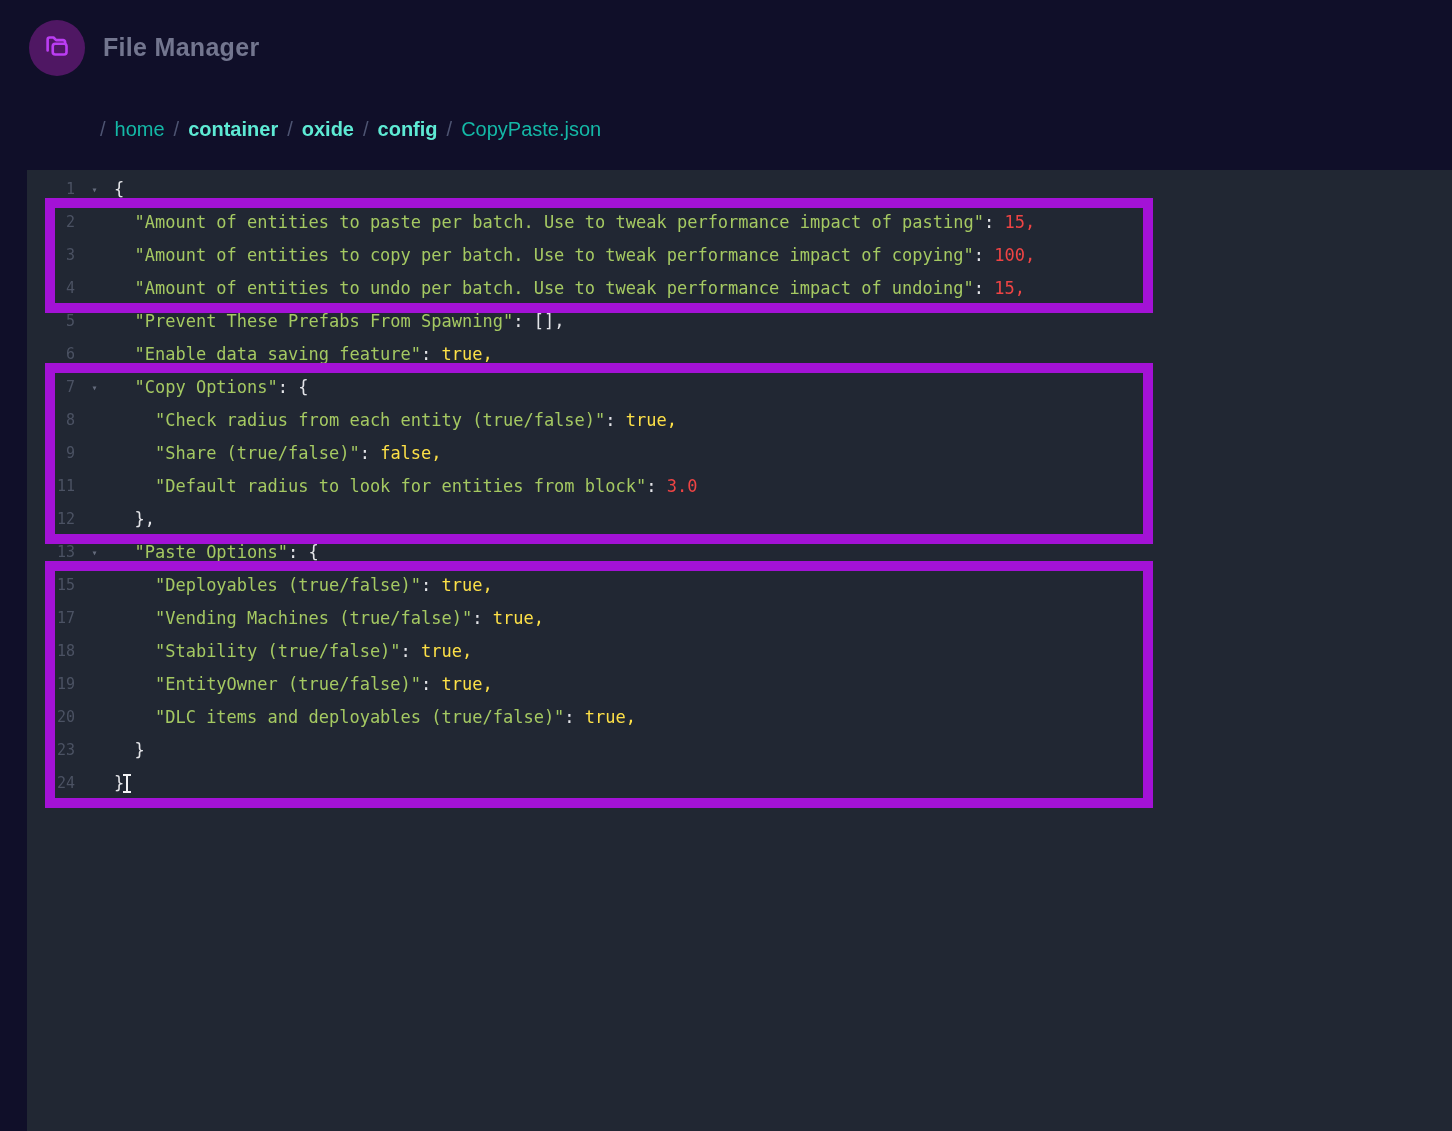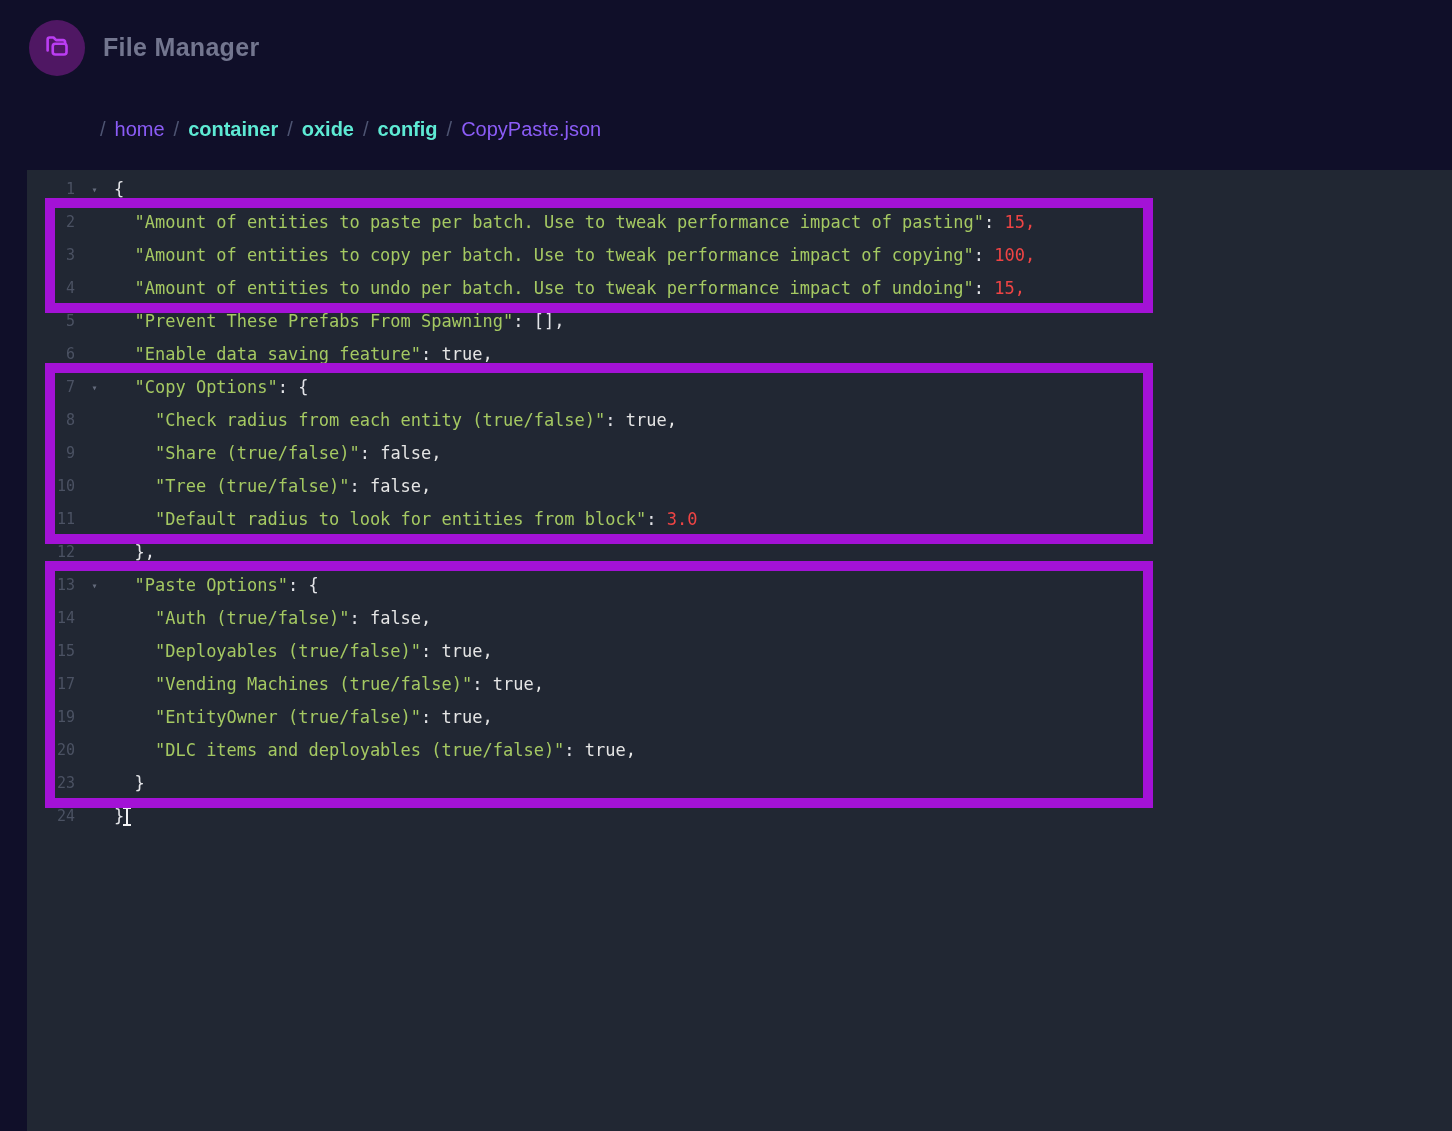--- a/index.html
+++ b/index.html
@@ -17,21 +17,21 @@
   .logo-circle svg{width:30px;height:30px;}
   .page-title{
     position:absolute;left:103px;top:33px;font-size:25px;font-weight:600;
     color:#73768f;letter-spacing:.3px;
   }
   .breadcrumb{
     position:absolute;left:100px;top:118px;display:flex;gap:9px;
     font-size:20px;align-items:center;white-space:nowrap;
   }
   .crumb-sep{color:#4e5472;}
-  .crumb{color:#8b5cf6;cursor:pointer;}
+  .crumb{color:#14b8a6;cursor:pointer;}
   .crumb.strong{color:#5eead4;font-weight:700;}
   
   .editor{
     position:absolute;left:27px;top:170px;right:0;bottom:0;
     background:#212733;
   }
   .code{
     padding-top:3px;
     font-family:"DejaVu Sans Mono","Liberation Mono",monospace;
     font-size:17px;line-height:33px;
@@ -41,21 +41,21 @@
     display:inline-block;width:48px;flex:0 0 48px;text-align:right;
     color:#4b5263;font-size:15px;user-select:none;
   }
   .fold{
     display:inline-block;width:39px;flex:0 0 39px;text-align:center;
     color:#646b7c;font-size:10px;user-select:none;cursor:pointer;
   }
   .src{white-space:pre;}
   .tok-key{color:#a5c962;}
   .tok-punct{color:#e3e4e8;}
-  .tok-bool{color:#e5e5e5;}
+  .tok-bool{color:#fde047;}
   .tok-num{color:#ef4444;}
   .caret{
     display:inline-block;width:2px;height:19px;background:#f2f2f4;
     vertical-align:-4px;margin-left:2px;position:relative;
   }
   .caret::before,.caret::after{
     content:"";position:absolute;left:-3px;width:8px;height:2px;background:#f2f2f4;
   }
   .caret::before{top:0;}
   .caret::after{bottom:0;}
@@ -133,53 +133,48 @@
         <span class="ln">8</span>
         <span class="fold"></span>
         <span class="src"><span>    </span><span class="tok-key">"Check radius from each entity (true/false)"</span><span class="tok-punct">: </span><span class="tok-bool">true,</span></span>
       </div>
       <div class="row">
         <span class="ln">9</span>
         <span class="fold"></span>
         <span class="src"><span>    </span><span class="tok-key">"Share (true/false)"</span><span class="tok-punct">: </span><span class="tok-bool">false,</span></span>
       </div>
       <div class="row">
-        <span class="ln">10</span>
-        <span class="fold"></span>
-        <span class="src"><span>    </span><span class="tok-key">"Tree (true/false)"</span><span class="tok-punct">: </span><span class="tok-bool">false,</span></span>
-      </div>
-      <div class="row">
         <span class="ln">11</span>
         <span class="fold"></span>
         <span class="src"><span>    </span><span class="tok-key">"Default radius to look for entities from block"</span><span class="tok-punct">: </span><span class="tok-num">3.0</span></span>
       </div>
       <div class="row">
         <span class="ln">12</span>
         <span class="fold"></span>
         <span class="src"><span>  </span><span class="tok-punct">},</span></span>
       </div>
       <div class="row">
         <span class="ln">13</span>
         <span class="fold">▾</span>
         <span class="src"><span>  </span><span class="tok-key">"Paste Options"</span><span class="tok-punct">: {</span></span>
       </div>
       <div class="row">
-        <span class="ln">14</span>
-        <span class="fold"></span>
-        <span class="src"><span>    </span><span class="tok-key">"Auth (true/false)"</span><span class="tok-punct">: </span><span class="tok-bool">false,</span></span>
-      </div>
-      <div class="row">
         <span class="ln">15</span>
         <span class="fold"></span>
         <span class="src"><span>    </span><span class="tok-key">"Deployables (true/false)"</span><span class="tok-punct">: </span><span class="tok-bool">true,</span></span>
       </div>
       <div class="row">
         <span class="ln">17</span>
         <span class="fold"></span>
         <span class="src"><span>    </span><span class="tok-key">"Vending Machines (true/false)"</span><span class="tok-punct">: </span><span class="tok-bool">true,</span></span>
+      </div>
+      <div class="row">
+        <span class="ln">18</span>
+        <span class="fold"></span>
+        <span class="src"><span>    </span><span class="tok-key">"Stability (true/false)"</span><span class="tok-punct">: </span><span class="tok-bool">true,</span></span>
       </div>
       <div class="row">
         <span class="ln">19</span>
         <span class="fold"></span>
         <span class="src"><span>    </span><span class="tok-key">"EntityOwner (true/false)"</span><span class="tok-punct">: </span><span class="tok-bool">true,</span></span>
       </div>
       <div class="row">
         <span class="ln">20</span>
         <span class="fold"></span>
         <span class="src"><span>    </span><span class="tok-key">"DLC items and deployables (true/false)"</span><span class="tok-punct">: </span><span class="tok-bool">true,</span></span>

